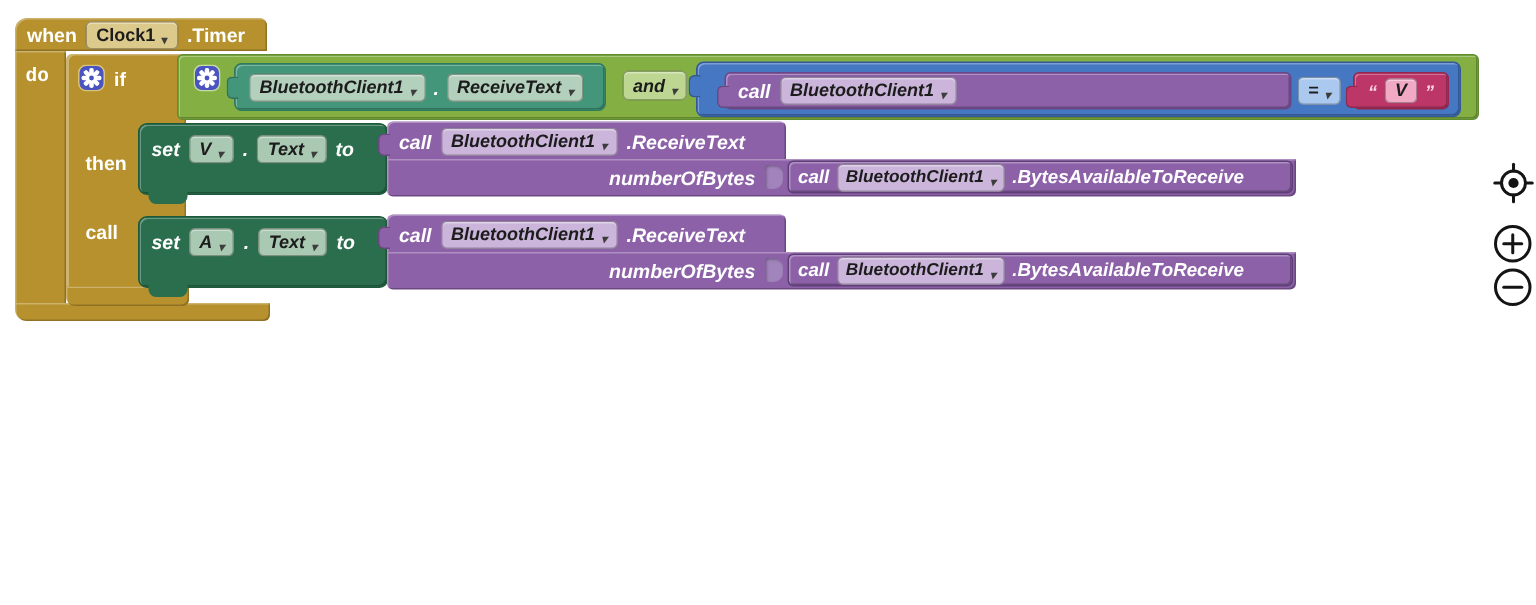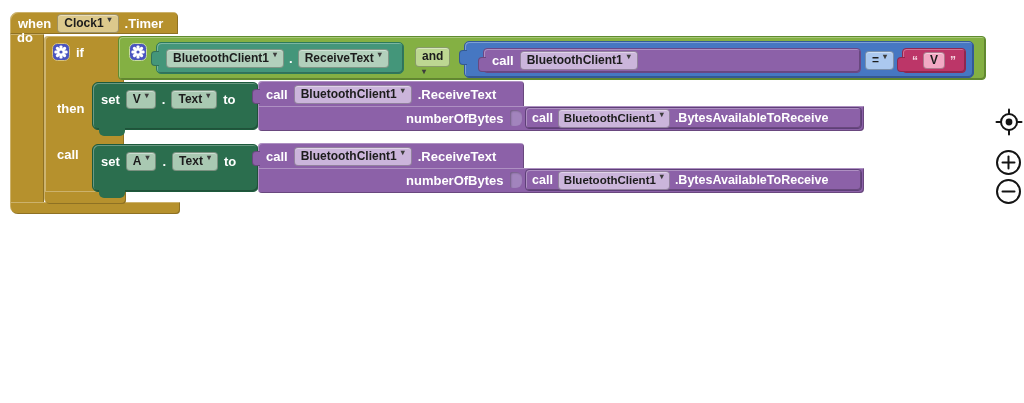--- a/index.html
+++ b/index.html
@@ -4,31 +4,31 @@
 <style>
   html,body{margin:0;padding:0;background:#fff;}
   body{font-family:"Liberation Sans",sans-serif;}
   #stage{position:relative;width:1024px;height:403px;background:#ffffff;overflow:hidden;}
   .abs{position:absolute;box-sizing:border-box;}
   .lbl{color:#ffffff;font-weight:bold;font-size:13px;white-space:nowrap;}
   .row{display:flex;align-items:center;gap:6px;white-space:nowrap;}
   
   .gold{background:#b6912d;box-shadow:inset 1px 1px 0 rgba(255,255,255,.3), inset -1px -1px 0 rgba(0,0,0,.22);}
   
-  .shell{box-shadow:inset 1px 1px 0 rgba(255,255,255,.3), inset -1px -1px 0 rgba(0,0,0,.25);}
+  .shell{box-shadow:inset 1px 1px 0 rgba(255,255,255,.3), inset -1px -1px 0 rgba(0,0,0,.25);font-style:italic;}
   .green-and{background:#84b043;border:1px solid #5f8c2f;border-radius:4px;}
   .teal-get{background:#44967a;border:1px solid #2d7a5c;border-radius:5px;}
   .blue-cmp{background:#4677c2;border:1px solid #33599b;border-radius:5px;}
   .purple-call{background:#8c61a8;border:1px solid #6a4687;border-radius:4px;}
   .purple-flat{background:#8c61a8;}
   .crimson-txt{background:#bc3668;border:1px solid #93254e;border-radius:4px;}
   .dgreen-set{background:#2b6e4e;border:1px solid #1d5a3c;border-radius:6px;}
   .dgreen-set::after{content:"";position:absolute;left:6px;bottom:-7px;width:26px;height:8px;background:#2b6e4e;border-radius:0 0 5px 5px;}
   
-  .field{display:inline-flex;align-items:flex-start;gap:4px;border-radius:4px;padding:1px 6px;
+  .field{display:inline-flex;align-items:flex-end;gap:4px;border-radius:4px;padding:1px 6px;
          font-weight:bold;font-size:12px;color:#1c1c1c;line-height:15px;
          border:1px solid rgba(0,0,0,.28);box-shadow:inset 0 1px 0 rgba(255,255,255,.4);white-space:nowrap;}
   .f-gold{background:#dcc98c;}
   .f-teal{background:#b2d0bc;}
   .f-lav{background:#cbb5db;}
   .f-blue{background:#abc8ef;}
   .f-pink{background:#f2a9c4;}
   .f-green{background:#bdd792;}
   .f-dgreen{background:#a9c9b2;}
   .caret{font-size:8px;color:#3d3d3d;line-height:1;}
@@ -54,21 +54,21 @@
       <span class="lbl">when</span>
       <span class="field f-gold">
         <span>Clock1</span>
         <span class="caret">▾</span>
       </span>
       <span class="lbl">.Timer</span>
     </div>
   </div>
   <div class="abs gold" style="left:10px;top:34px;width:34px;height:170px;"></div>
   <div class="abs gold" style="left:10px;top:202px;width:170px;height:12px;border-radius:0 0 4px 8px;"></div>
-  <div class="abs lbl" style="left:17px;top:30px;">do</div>
+  <div class="abs lbl" style="left:17px;top:43px;font-family:Liberation Mono, monospace;">do</div>
 
   <div class="abs gold" style="left:44px;top:36px;width:80px;height:157px;border-radius:4px 0 0 0;box-shadow:inset 2px 1px 0 rgba(255,255,255,.32), inset -1px -1px 0 rgba(0,0,0,.2);"></div>
   <div class="abs gold" style="left:44px;top:191px;width:82px;height:13px;border-radius:0 0 4px 6px;"></div>
 
   <div class="abs zoombtn" style="left:52px;top:43px;">
     <svg class="gearbadge" viewBox="0 0 18 18">
       <rect x="0.5" y="0.5" width="17" height="17" rx="5" fill="#4a54c0" stroke="#d9c37a" stroke-width="1"></rect>
       <g fill="#ffffff" transform="translate(9,9)">
         <rect x="-1.5" y="-6.6" width="3" height="13.2" rx="1.2"></rect>
         <rect x="-1.5" y="-6.6" width="3" height="13.2" rx="1.2" transform="rotate(45)"></rect>
@@ -106,21 +106,21 @@
           <span class="caret">▾</span>
         </span>
         <span class="lbl">.</span>
         <span class="field f-teal">
           <span>ReceiveText</span>
           <span class="caret">▾</span>
         </span>
       </div>
     </div>
 
-    <span class="field f-green abs" style="left:296px;top:10px;height:20px;flex-direction:column;">
+    <span class="field f-green abs" style="left:296px;top:10px;height:20px;">
       <span>and</span>
       <span class="caret">▾</span>
     </span>
 
     <div class="abs blue-cmp shell plug" style="left:345px;top:4px;width:510px;height:37px;">
 
       <div class="abs purple-call shell plug" style="left:18px;top:6px;width:378px;height:25px;">
         <div class="row" style="height:100%;padding:0 8px;">
           <span class="lbl">call</span>
           <span class="field f-lav">

